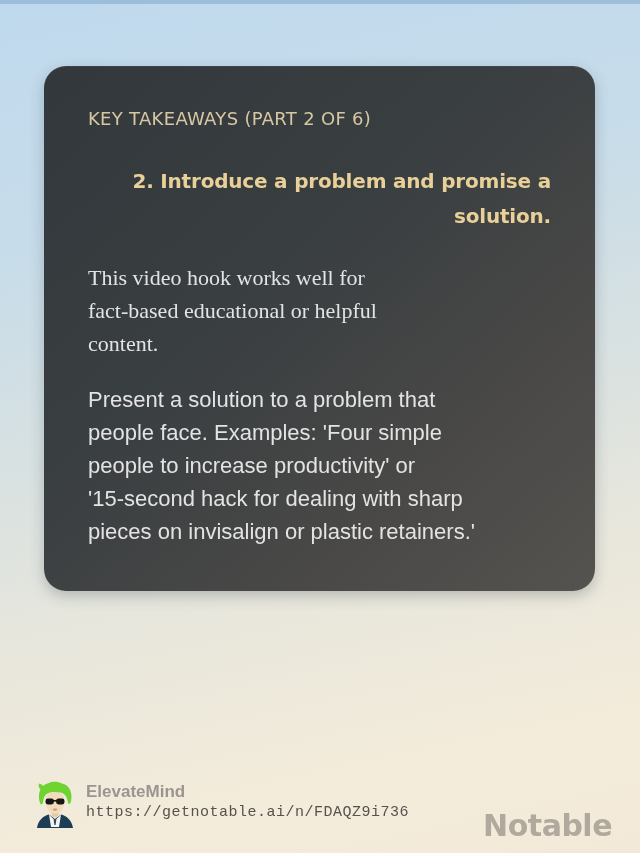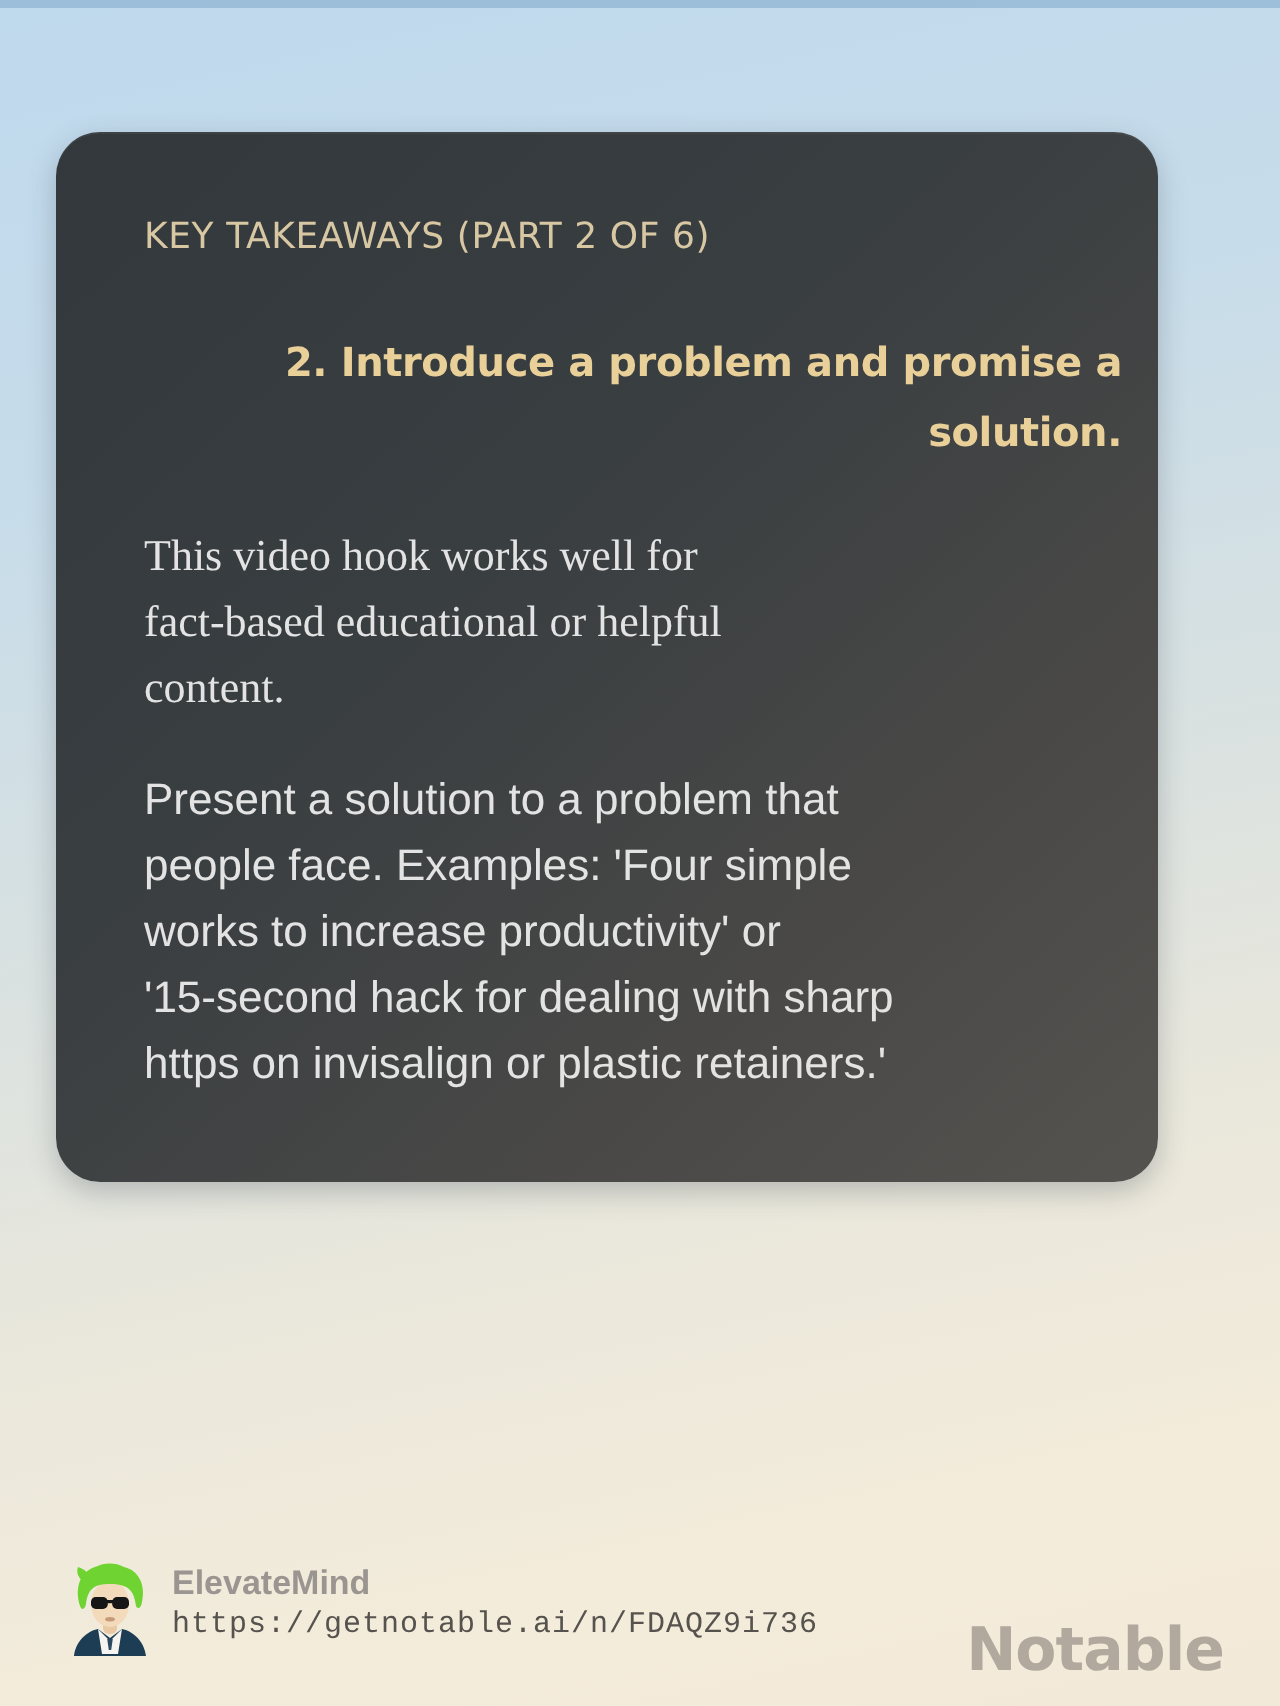--- a/index.html
+++ b/index.html
@@ -15,24 +15,24 @@
     font-family: "Liberation Sans", sans-serif;
   }
   .page-top-edge {
     position: absolute; top: 0; left: 0; right: 0; height: 4px;
     background: rgba(128, 168, 202, 0.55);
   }
 
   
   .card {
     position: absolute;
-    left: 28px; top: 66px;
+    left: 44px; top: 66px;
     width: 551px; height: 525px;
     box-sizing: border-box;
-    padding: 42px 18px 0 44px;
+    padding: 42px 44px 0 44px;
     border-radius: 22px;
     background: linear-gradient(138deg, #33383c 0%, #393e41 40%, #4a4947 75%, #555350 100%);
     box-shadow: 0 5px 14px rgba(70, 80, 90, 0.30), inset 0 1px 0 rgba(255,255,255,0.05);
   }
   .card-eyebrow {
     font-family: "DejaVu Sans", sans-serif;
     font-size: 18px;
     line-height: 22px;
     letter-spacing: 0.3px;
     color: #d7c7a2;
@@ -107,23 +107,23 @@
 
     <div class="card-paragraph first">
       <div class="text-line">This video hook works well for</div>
       <div class="text-line">fact-based educational or helpful</div>
       <div class="text-line">content.</div>
     </div>
 
     <div class="card-paragraph second">
       <div class="text-line">Present a solution to a problem that</div>
       <div class="text-line">people face. Examples: 'Four simple</div>
-      <div class="text-line">works to increase productivity' or</div>
+      <div class="text-line">people to increase productivity' or</div>
       <div class="text-line">'15-second hack for dealing with sharp</div>
-      <div class="text-line">https on invisalign or plastic retainers.'</div>
+      <div class="text-line">pieces on invisalign or plastic retainers.'</div>
     </div>
   </div>
 
   <div class="footer">
     <svg class="avatar" viewBox="0 0 38 47" xmlns="http://www.w3.org/2000/svg">
 
       <path d="M1,47 C2,39 8,34.5 13,33.5 L19,38 L25,33.5 C30,34.5 36,39 37,47 Z" fill="#1d3d55"></path>
 
       <path d="M13,33.5 L19,39.5 L25,33.5 L23,46 L15,46 Z" fill="#f6f4f0"></path>
 

